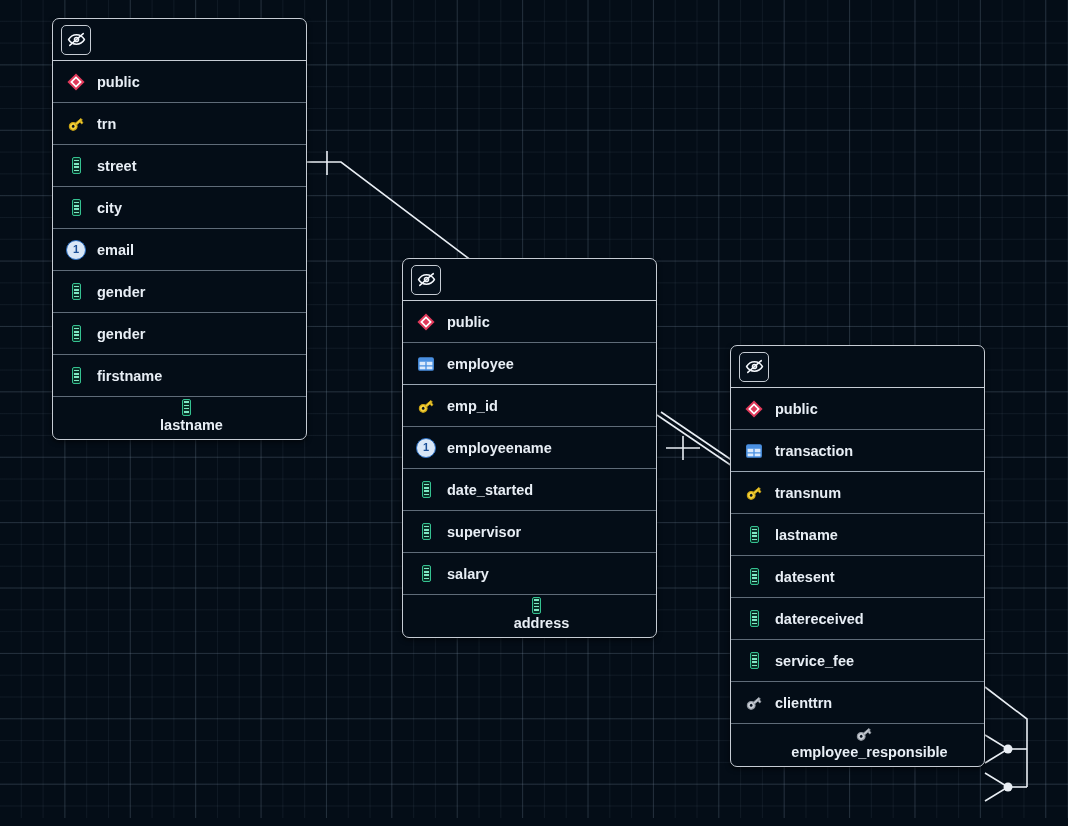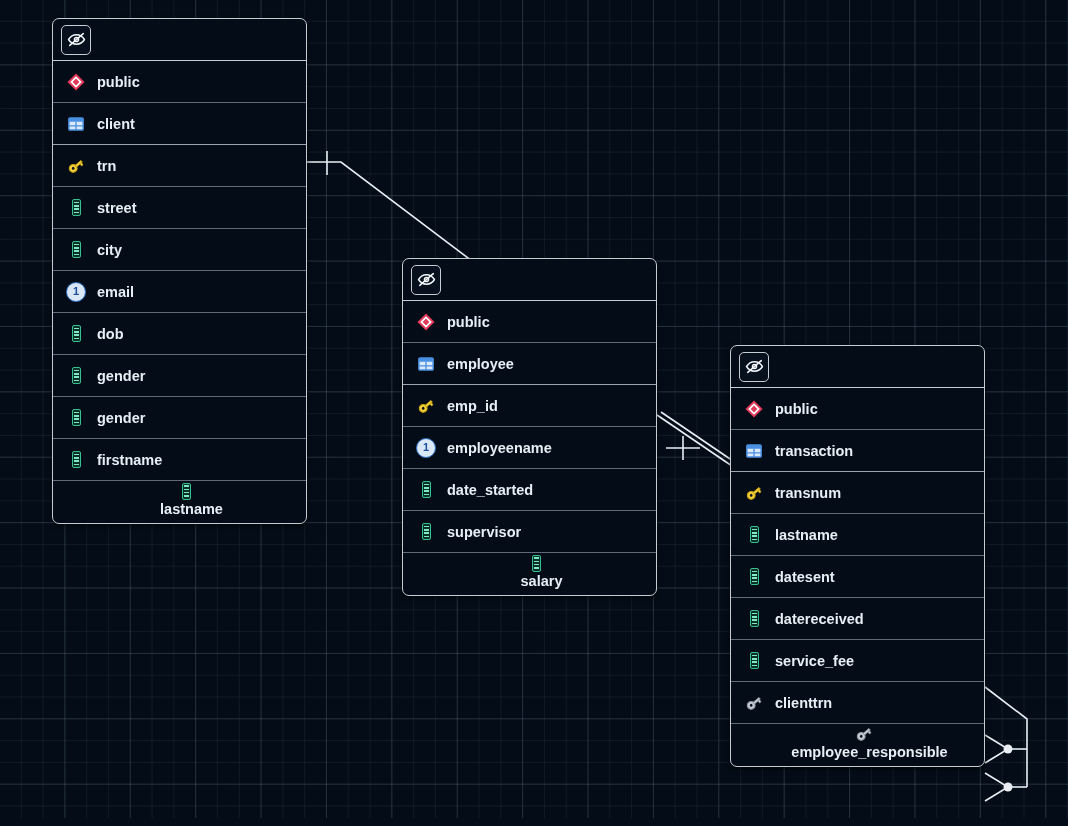--- a/index.html
+++ b/index.html
@@ -187,31 +187,20 @@
     </div>
     <div class="row schema-row">
       <span class="ico">
         <svg width="18" height="18" viewBox="0 0 24 24">
           <rect x="5.2" y="5.2" width="13.6" height="13.6" transform="rotate(45 12 12)" fill="#ffffff" stroke="#e0395a" stroke-width="2.6"></rect>
           <rect x="8.8" y="8.8" width="6.4" height="6.4" transform="rotate(45 12 12)" fill="#e0395a"></rect>
         </svg>
       </span>
       <span class="lbl">public</span>
     </div>
-    <div class="row title-row">
-      <span class="ico">
-        <svg width="18" height="18" viewBox="0 0 24 24">
-          <rect x="2.5" y="4" width="19" height="16" rx="1.5" fill="#dbe9fb" stroke="#4a90e2" stroke-width="2"></rect>
-          <rect x="2.5" y="4" width="19" height="5" fill="#4a90e2"></rect>
-          <line x1="12" y1="9" x2="12" y2="20" stroke="#4a90e2" stroke-width="1.8"></line>
-          <line x1="2.5" y1="14.5" x2="21.5" y2="14.5" stroke="#4a90e2" stroke-width="1.8"></line>
-        </svg>
-      </span>
-      <span class="lbl">client</span>
-    </div>
     <div class="fields">
         <div class="row field-row">
           <span class="ico">
             <svg width="20" height="20" viewBox="0 0 24 24">
               <g transform="rotate(-40 12 12)">
                 <circle cx="7.6" cy="12" r="4.6" fill="#f5d13b" stroke="#c9a312" stroke-width="1.4"></circle>
                 <circle cx="7.6" cy="12" r="1.7" fill="#0a1420"></circle>
                 <rect x="11.6" y="10.7" width="9.2" height="2.6" fill="#f5d13b" stroke="#c9a312" stroke-width="1"></rect>
                 <rect x="17.2" y="12.9" width="2.2" height="3.3" fill="#f5d13b" stroke="#c9a312" stroke-width="1"></rect>
               </g>
@@ -239,31 +228,20 @@
               <i></i>
             </div>
           </span>
           <span class="lbl">city</span>
         </div>
         <div class="row field-row">
           <span class="ico">
             <div class="uniq-ico">1</div>
           </span>
           <span class="lbl">email</span>
-        </div>
-        <div class="row field-row">
-          <span class="ico">
-            <div class="col-ico-box">
-              <i></i>
-              <i></i>
-              <i></i>
-              <i></i>
-            </div>
-          </span>
-          <span class="lbl">dob</span>
         </div>
         <div class="row field-row">
           <span class="ico">
             <div class="col-ico-box">
               <i></i>
               <i></i>
               <i></i>
               <i></i>
             </div>
           </span>
@@ -383,20 +361,31 @@
           <span class="ico">
             <div class="col-ico-box">
               <i></i>
               <i></i>
               <i></i>
               <i></i>
             </div>
           </span>
           <span class="lbl">salary</span>
         </div>
+        <div class="row field-row">
+          <span class="ico">
+            <div class="col-ico-box">
+              <i></i>
+              <i></i>
+              <i></i>
+              <i></i>
+            </div>
+          </span>
+          <span class="lbl">address</span>
+        </div>
       </div>
   </div>
 
   <div class="table-card" style="left:730px; top:345px; width:255px;">
     <div class="card-toolbar">
       <div class="toolbar-btn">
         <span class="ico">
           <svg width="19" height="19" viewBox="0 0 24 24" fill="none" stroke="#f2f6fb" stroke-width="1.9" stroke-linecap="round" stroke-linejoin="round">
             <path d="M2 12s3.6-6 10-6 10 6 10 6-3.6 6-10 6S2 12 2 12z"></path>
             <circle cx="12" cy="12" r="2.6"></circle>

